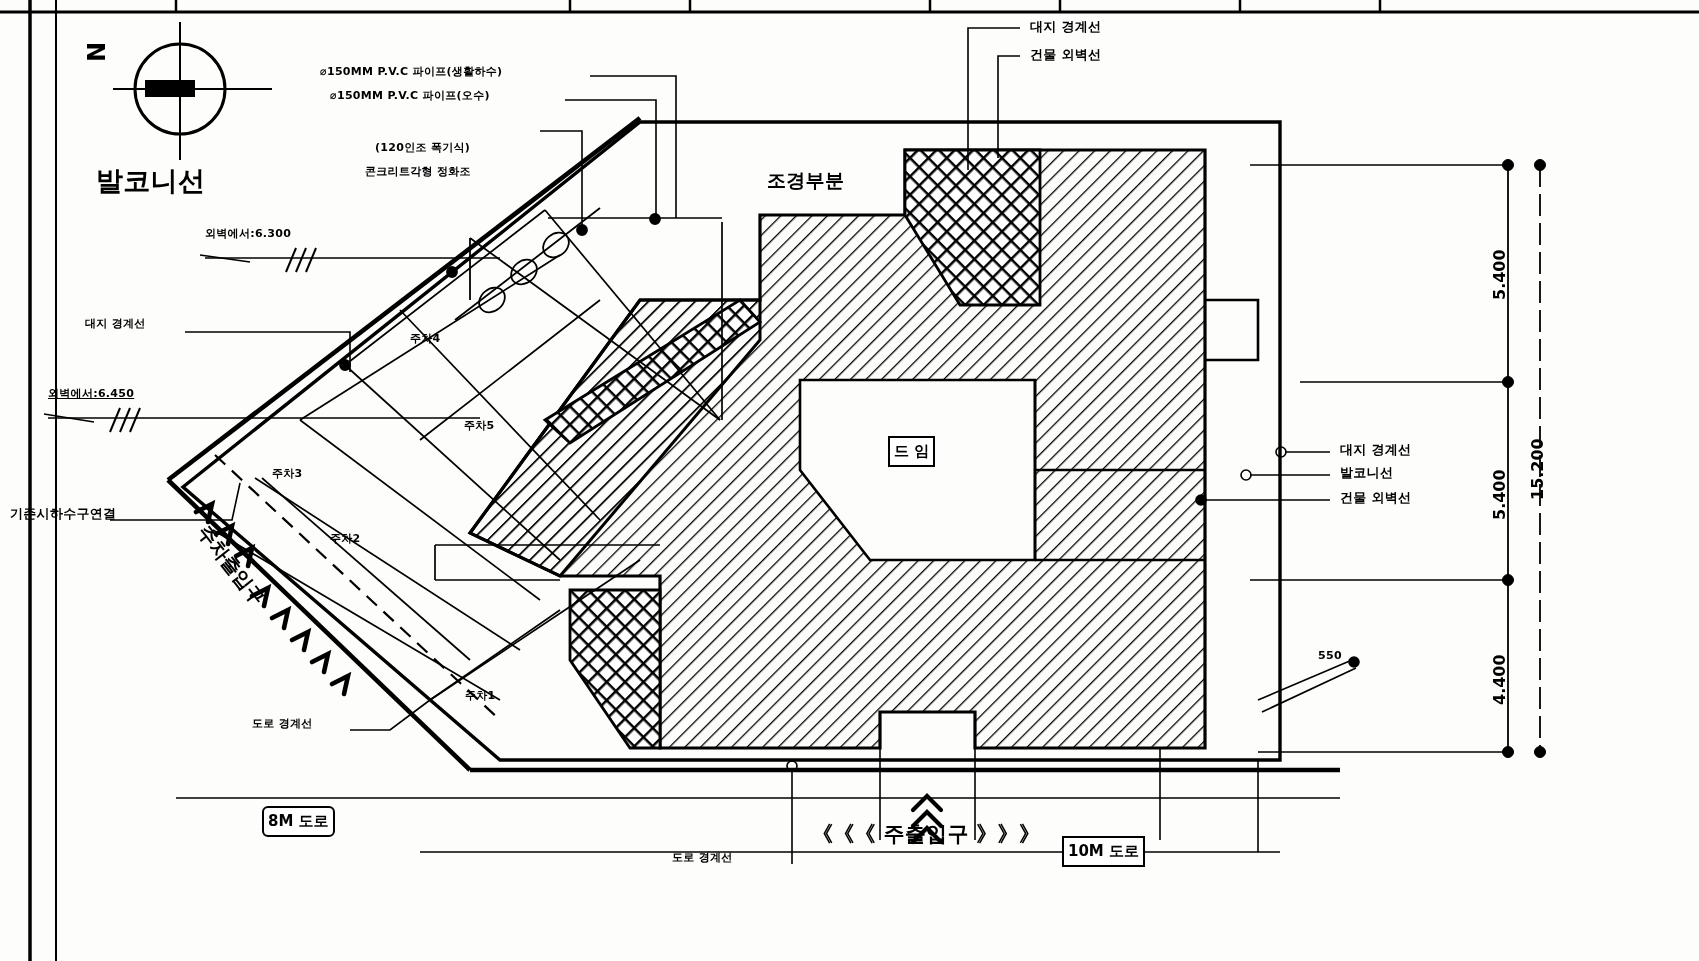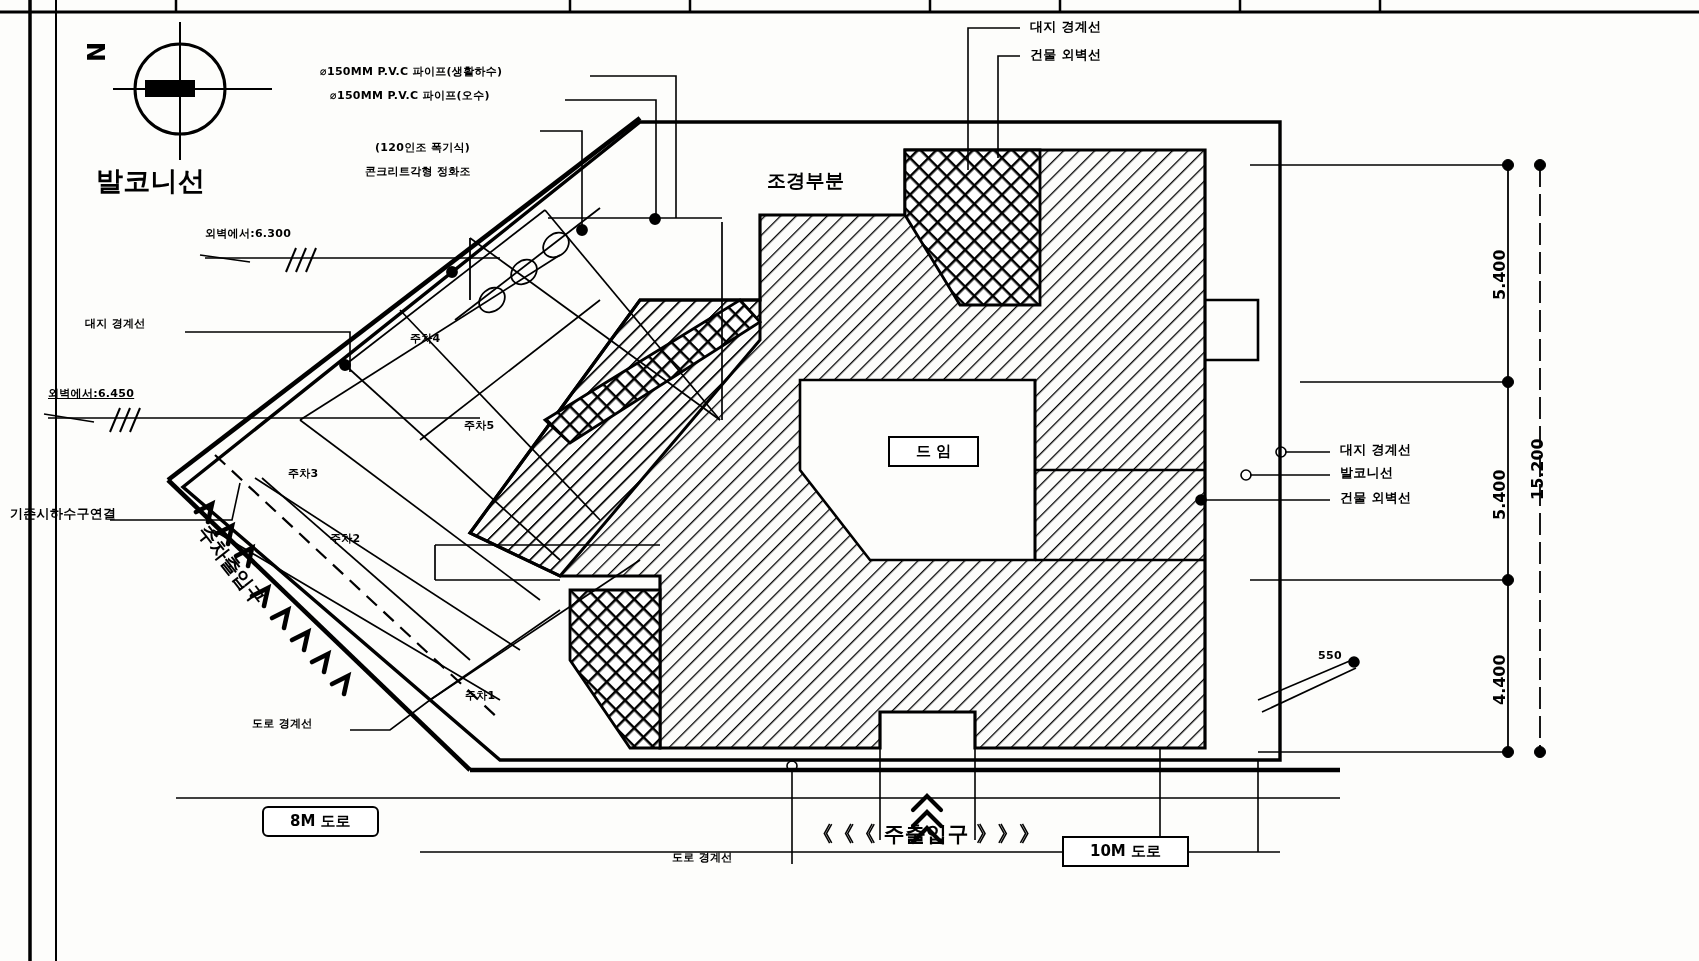--- a/index.html
+++ b/index.html
@@ -33,21 +33,21 @@
   }
   .lbl.sm { font-size: 13px; }
   .lbl.md { font-size: 11px; text-align: right; }
   .lbl.xl { font-size: 24px; }
   .boxed {
     position: absolute;
     border: 2px solid #000;
     background: #fff;
     font-weight: bold;
     font-size: 15px;
-    padding: 4px 26px;
+    padding: 4px 4px;
     white-space: pre;
   }
   .vert {
     position: absolute;
     font-weight: bold;
     font-size: 16px;
     transform-origin: left top;
     transform: rotate(-90deg);
     white-space: pre;
   }
@@ -293,21 +293,21 @@
   <div class="lbl sm" style="left:1030px; top:48px;">건물 외벽선</div>
 
   <div class="lbl sm" style="left:1340px; top:443px;">대지 경계선</div>
 
   <div class="lbl sm" style="left:1340px; top:466px;">발코니선</div>
 
   <div class="lbl sm" style="left:1340px; top:491px;">건물 외벽선</div>
 
   <div class="lbl md" style="left:465px; top:690px;">주차1</div>
   <div class="lbl md" style="left:330px; top:533px;">주차2</div>
-  <div class="lbl md" style="left:272px; top:468px;margin-left:16px;">주차3</div>
+  <div class="lbl md" style="left:272px; top:468px;">주차3</div>
   <div class="lbl md" style="left:410px; top:333px;">주차4</div>
   <div class="lbl md" style="left:464px; top:420px;">주차5</div>
 
   <div class="rot-entry" style="left:212px; top:520px; transform:rotate(52deg);">주차출입구</div>
 
   <div class="lbl" style="left:812px; top:822px; font-size:21px;">《《《 주출입구 》》》</div>
 
   <div class="boxed" style="left:262px; top:806px;border-radius:6px;">8M 도로</div>
   <div class="boxed" style="left:1056px; top:836px;margin-left:6px;">10M 도로</div>
 

